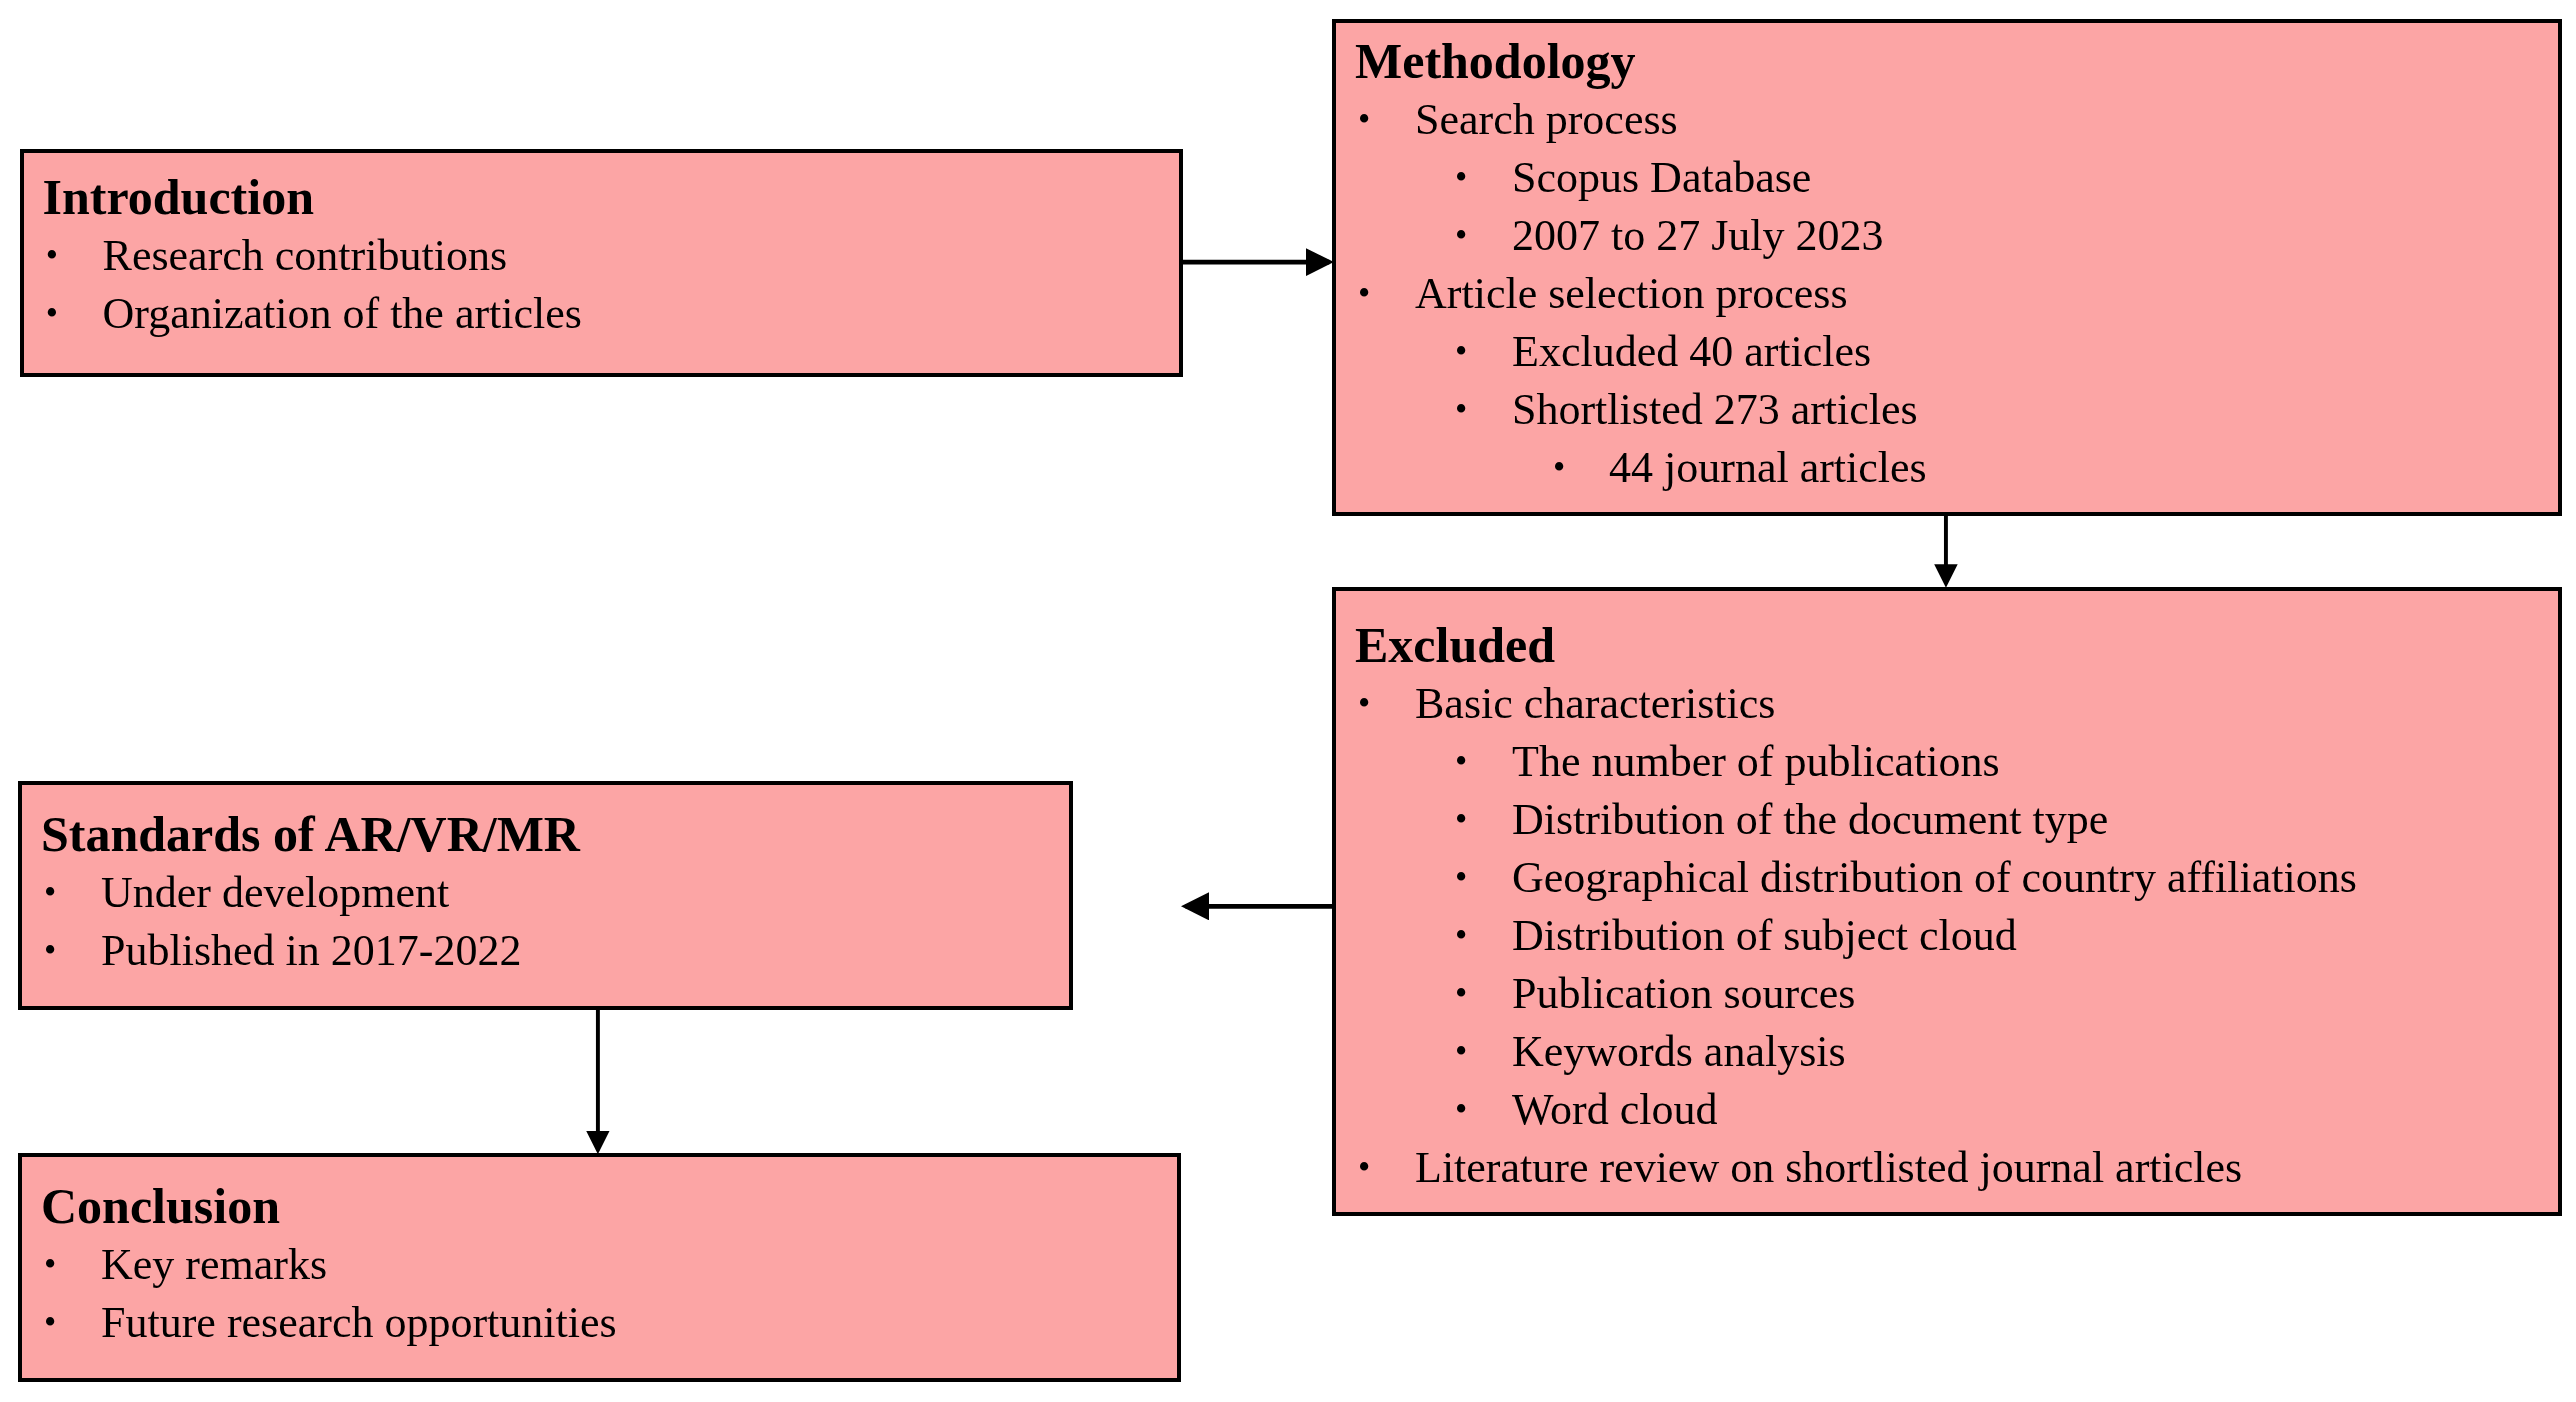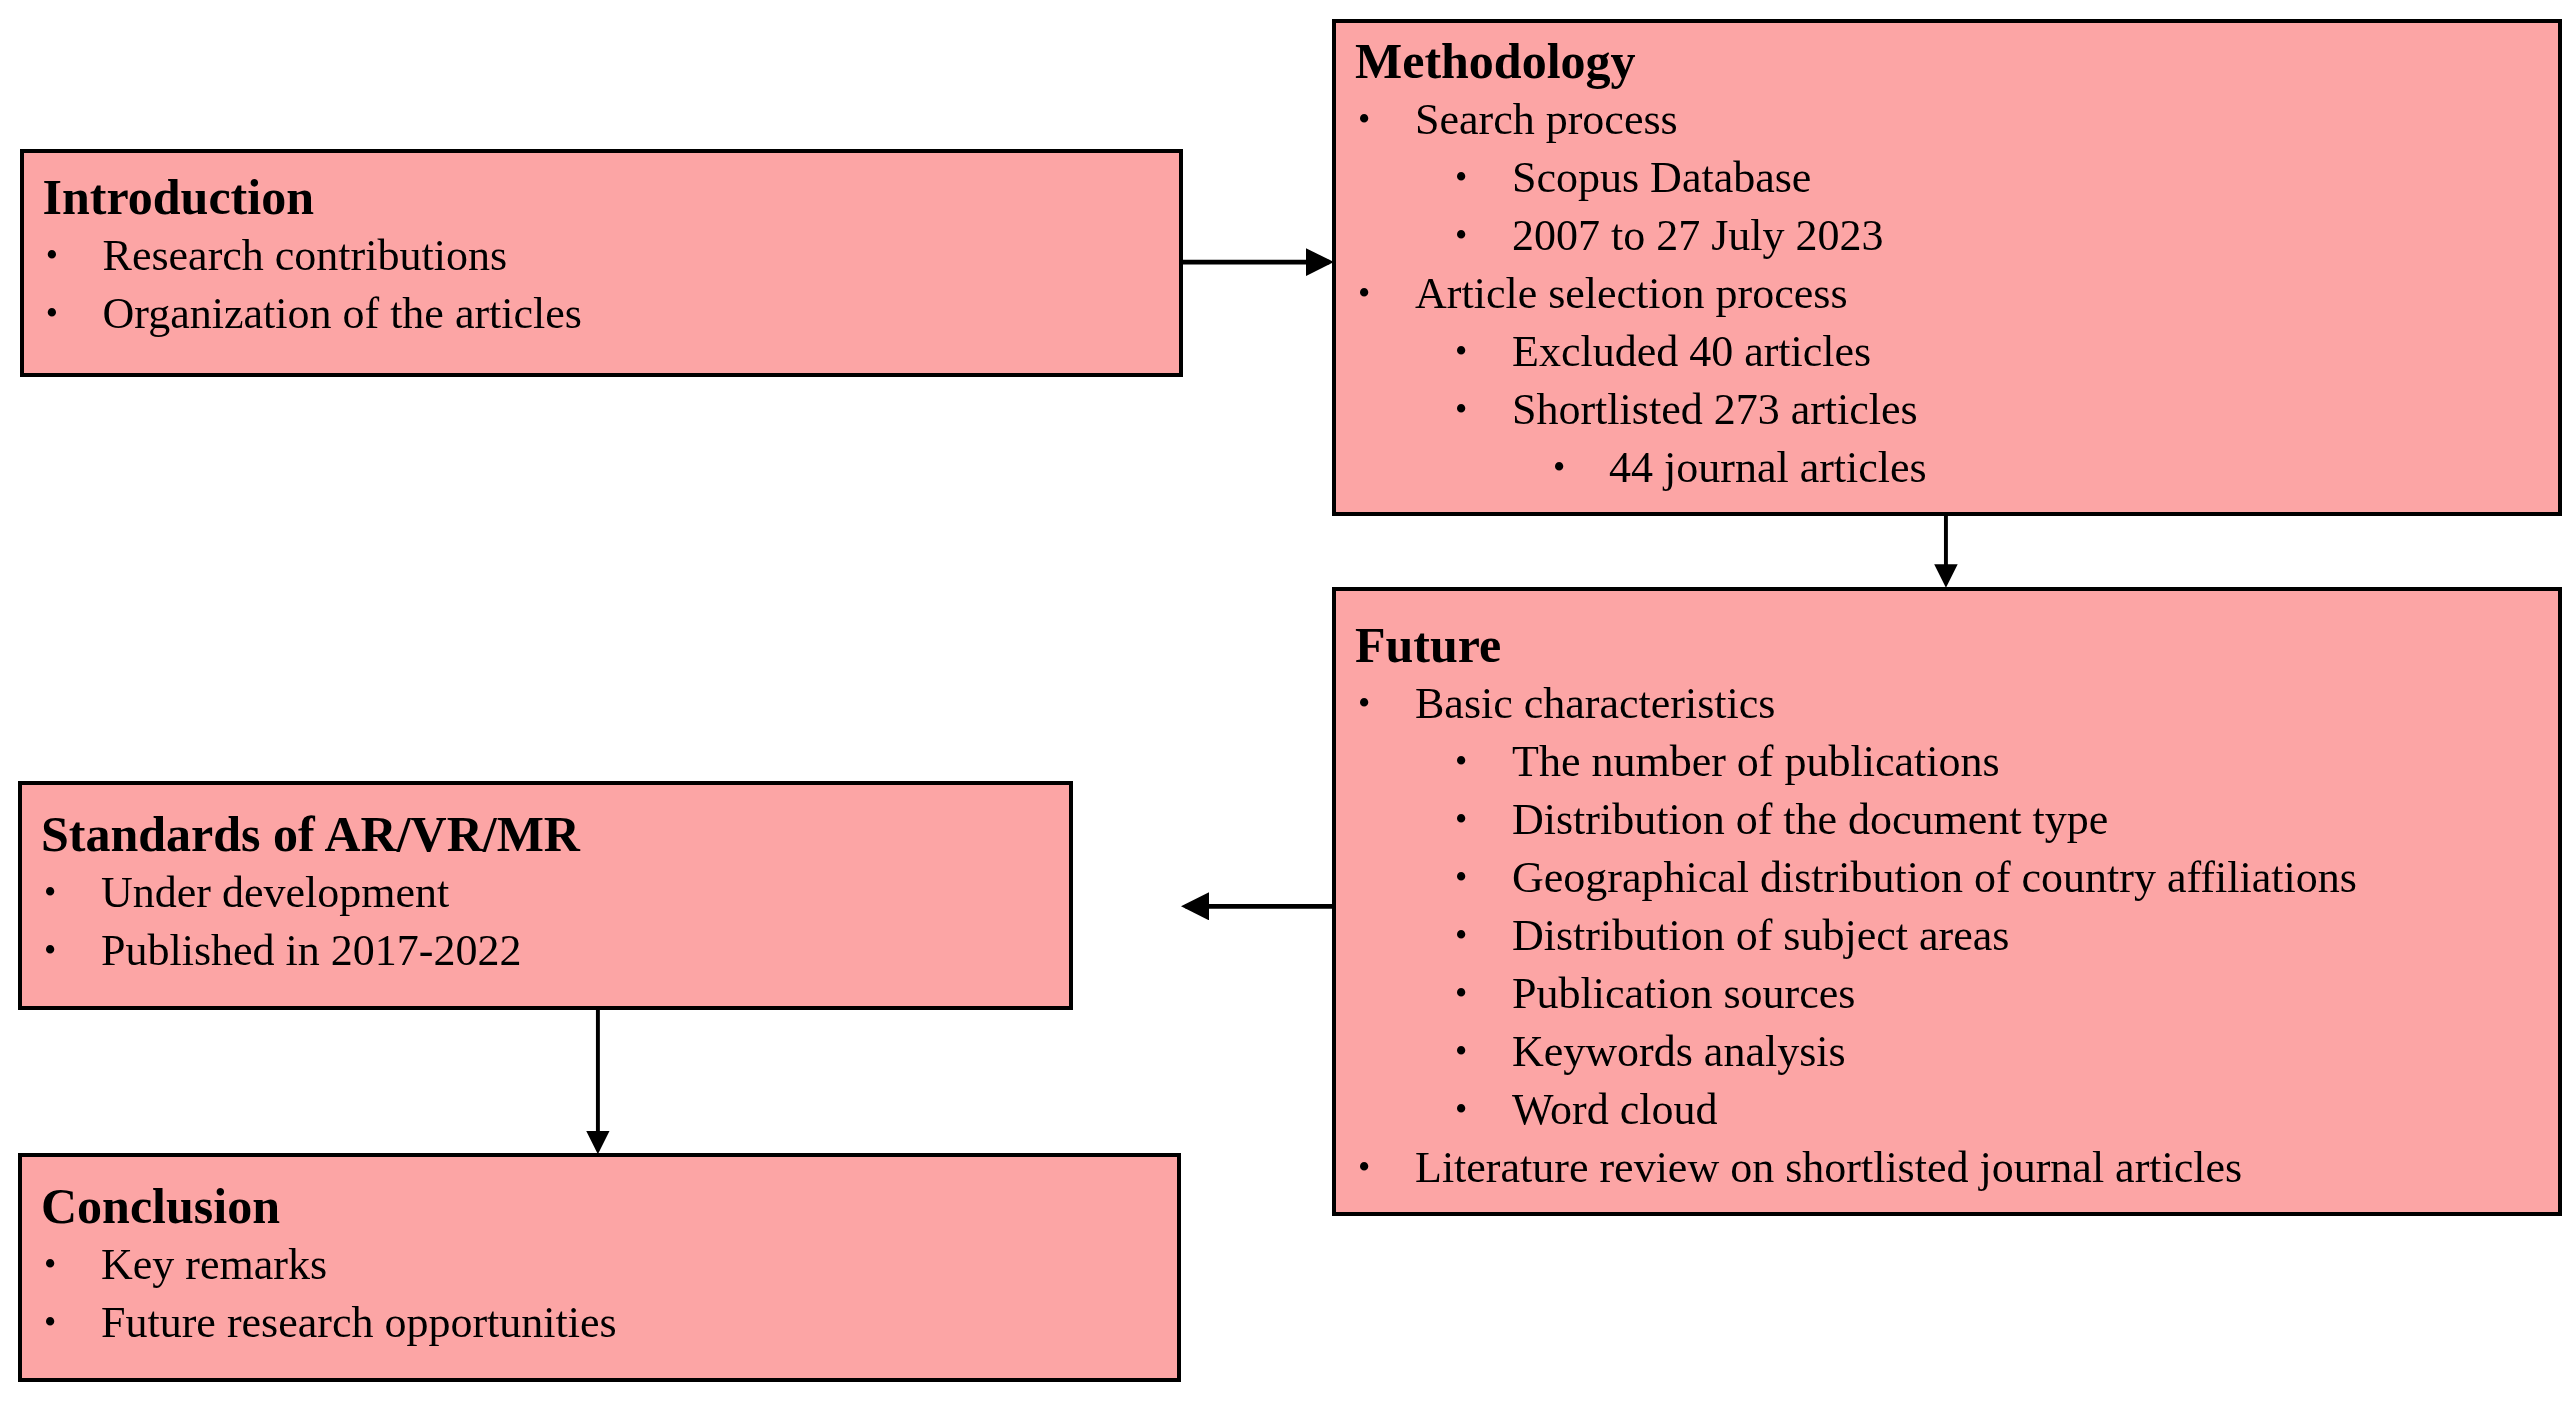--- a/index.html
+++ b/index.html
@@ -40,26 +40,26 @@
   <div class="item l0"><span class="bullet">•</span><span>Search process</span></div>
   <div class="item l1"><span class="bullet">•</span><span>Scopus Database</span></div>
   <div class="item l1"><span class="bullet">•</span><span>2007 to 27 July 2023</span></div>
   <div class="item l0"><span class="bullet">•</span><span>Article selection process</span></div>
   <div class="item l1"><span class="bullet">•</span><span>Excluded 40 articles</span></div>
   <div class="item l1"><span class="bullet">•</span><span>Shortlisted 273 articles</span></div>
   <div class="item l2"><span class="bullet">•</span><span>44 journal articles</span></div>
 </div>
 
 <div class="box" style="left:1332px; top:587px; width:1230px; height:629px; padding-top:23.5px;">
-  <div class="title">Future</div>
+  <div class="title">Excluded</div>
   <div class="item l0"><span class="bullet">•</span><span>Basic characteristics</span></div>
   <div class="item l1"><span class="bullet">•</span><span>The number of publications</span></div>
   <div class="item l1"><span class="bullet">•</span><span>Distribution of the document type</span></div>
   <div class="item l1"><span class="bullet">•</span><span>Geographical distribution of country affiliations</span></div>
-  <div class="item l1"><span class="bullet">•</span><span>Distribution of subject areas</span></div>
+  <div class="item l1"><span class="bullet">•</span><span>Distribution of subject cloud</span></div>
   <div class="item l1"><span class="bullet">•</span><span>Publication sources</span></div>
   <div class="item l1"><span class="bullet">•</span><span>Keywords analysis</span></div>
   <div class="item l1"><span class="bullet">•</span><span>Word cloud</span></div>
   <div class="item l0"><span class="bullet">•</span><span>Literature review on shortlisted journal articles</span></div>
 </div>
 
 <div class="box" style="left:18px; top:781px; width:1055px; height:229px; padding-top:19px;">
   <div class="title">Standards of AR/VR/MR</div>
   <div class="item l0"><span class="bullet">•</span><span>Under development</span></div>
   <div class="item l0"><span class="bullet">•</span><span>Published in 2017-2022</span></div>

